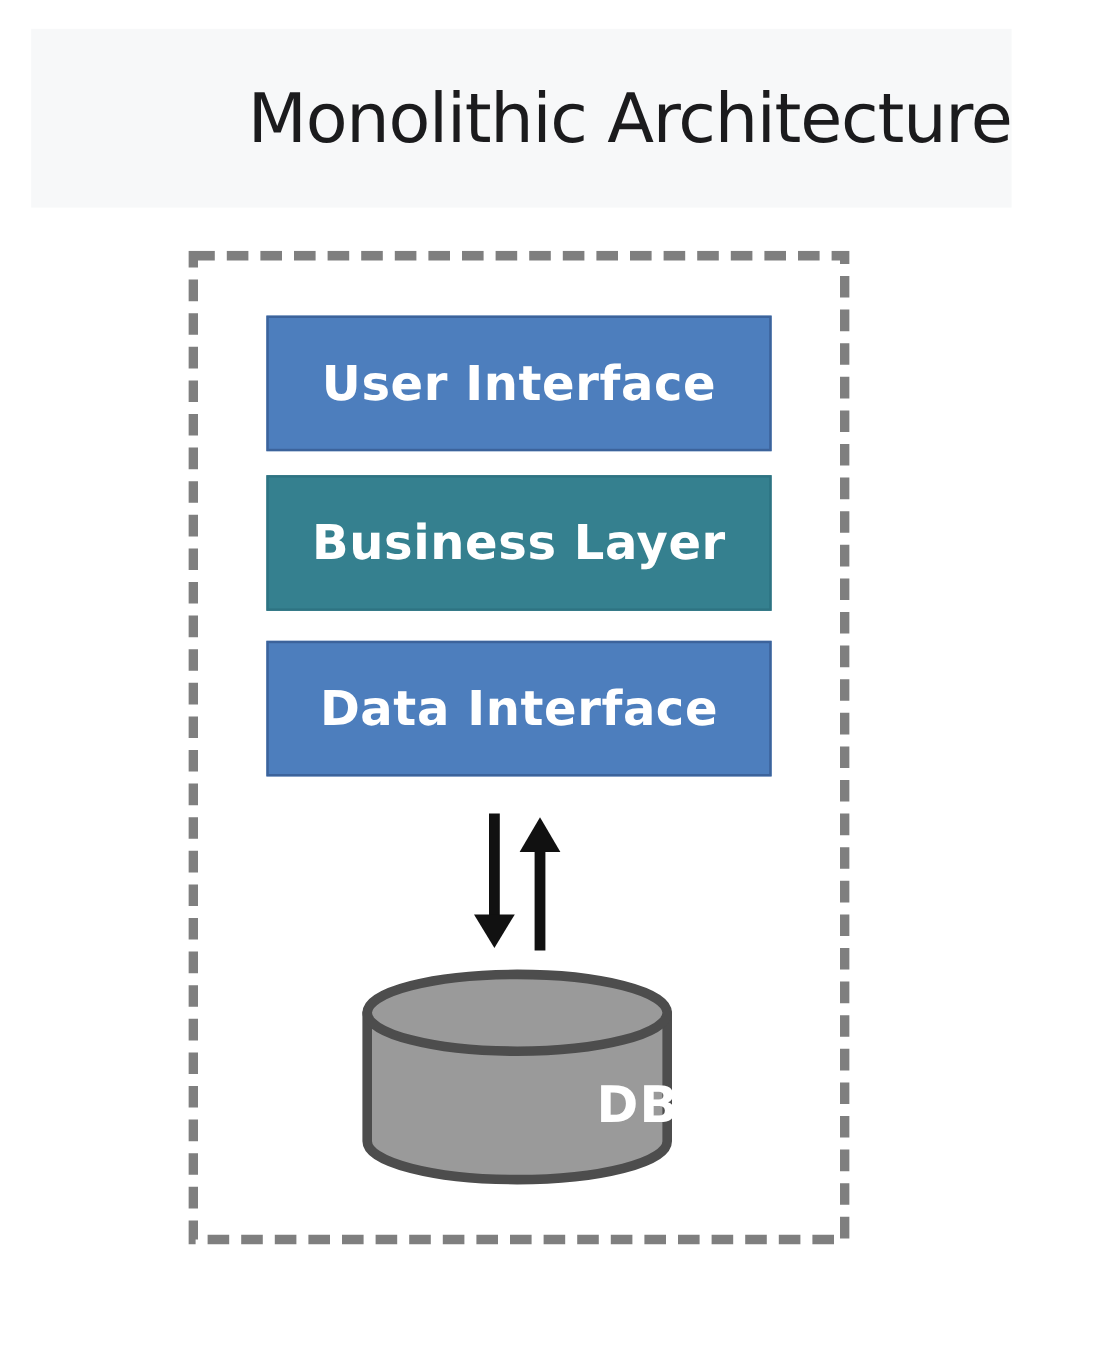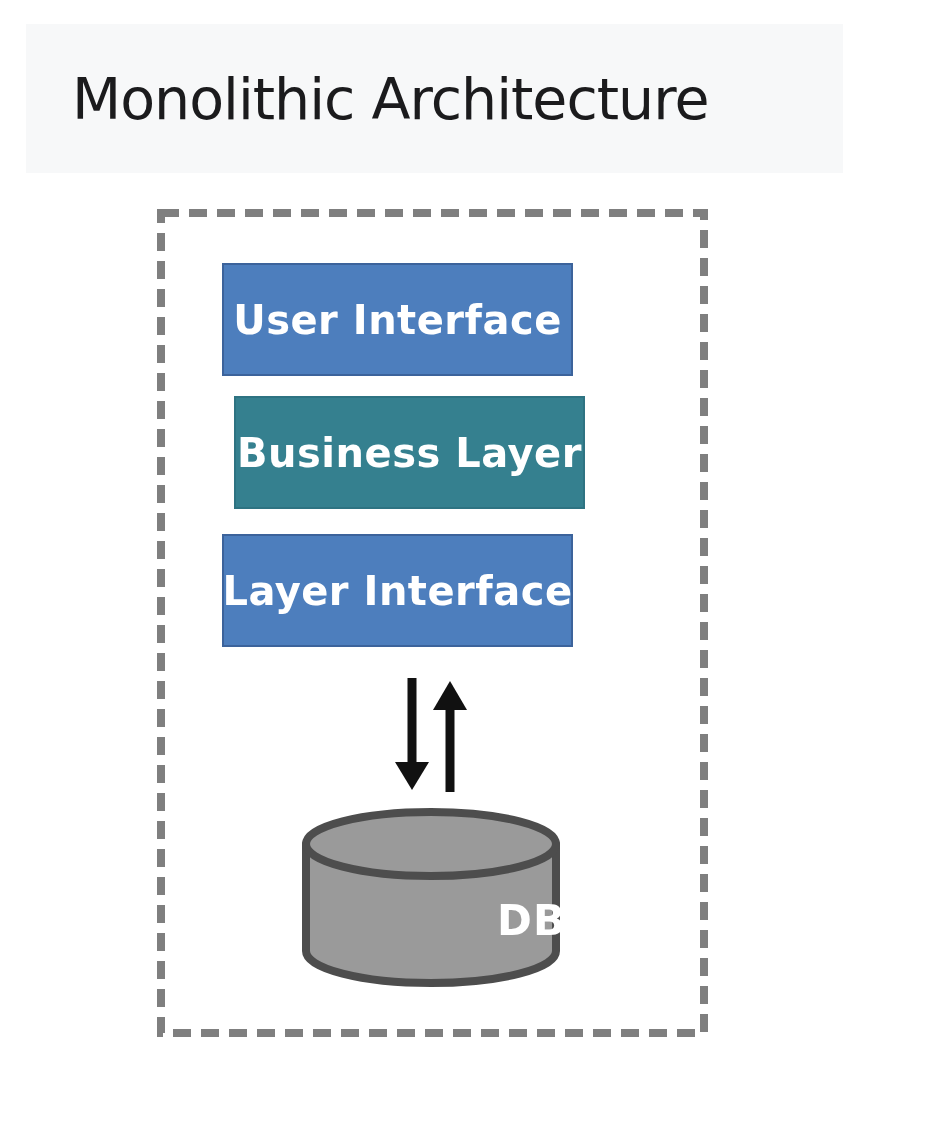--- a/index.html
+++ b/index.html
@@ -18,60 +18,60 @@
 
   
   .title-bar {
     left: 26px;
     top: 24px;
     width: 817px;
     height: 149px;
     background: #f7f8f9;
     display: flex;
     align-items: center;
+    justify-content: flex-end;
   }
   .page-title {
     margin: 0;
     padding-left: 46px;
     font-size: 57px;
     font-weight: 500;
     letter-spacing: -1px;
     color: #1b1b1d;
     white-space: nowrap;
   }
 
   
   .container-border {
     left: 157px;
     top: 209px;
   }
 
   
   .layer {
     left: 222px;
-    width: 351px;
+    width: 421px;
     height: 113px;
     display: flex;
     align-items: center;
     justify-content: center;
     box-sizing: border-box;
     color: #ffffff;
     font-size: 40px;
     font-weight: 700;
     letter-spacing: 0.5px;
     white-space: nowrap;
   }
   .layer-blue {
     background: #4d7ebd;
     border: 2px solid #3c639b;
   }
   .layer-teal {
     background: #35808f;
     border: 2px solid #2e7382;
-    margin-left: 12px;
   }
   .layer-ui   { top: 263px; }
   .layer-biz  { top: 396px; }
   .layer-data { top: 534px; }
 
   
   .arrows {
     left: 390px;
     top: 668px;
   }
@@ -105,21 +105,21 @@
 
 <div class="abs layer layer-blue layer-ui">
   <span>User Interface</span>
 </div>
 
 <div class="abs layer layer-teal layer-biz">
   <span>Business Layer</span>
 </div>
 
 <div class="abs layer layer-blue layer-data">
-  <span>Layer Interface</span>
+  <span>Data Interface</span>
 </div>
 
 <svg class="abs arrows" width="80" height="126" viewBox="0 0 80 126">
   <g>
     <line x1="22" y1="10" x2="22" y2="96" stroke="#111111" stroke-width="9"></line>
     <polygon points="5,94 39,94 22,122" fill="#111111"></polygon>
   </g>
   <g>
     <line x1="60" y1="40" x2="60" y2="124" stroke="#111111" stroke-width="9"></line>
     <polygon points="43,42 77,42 60,13" fill="#111111"></polygon>

